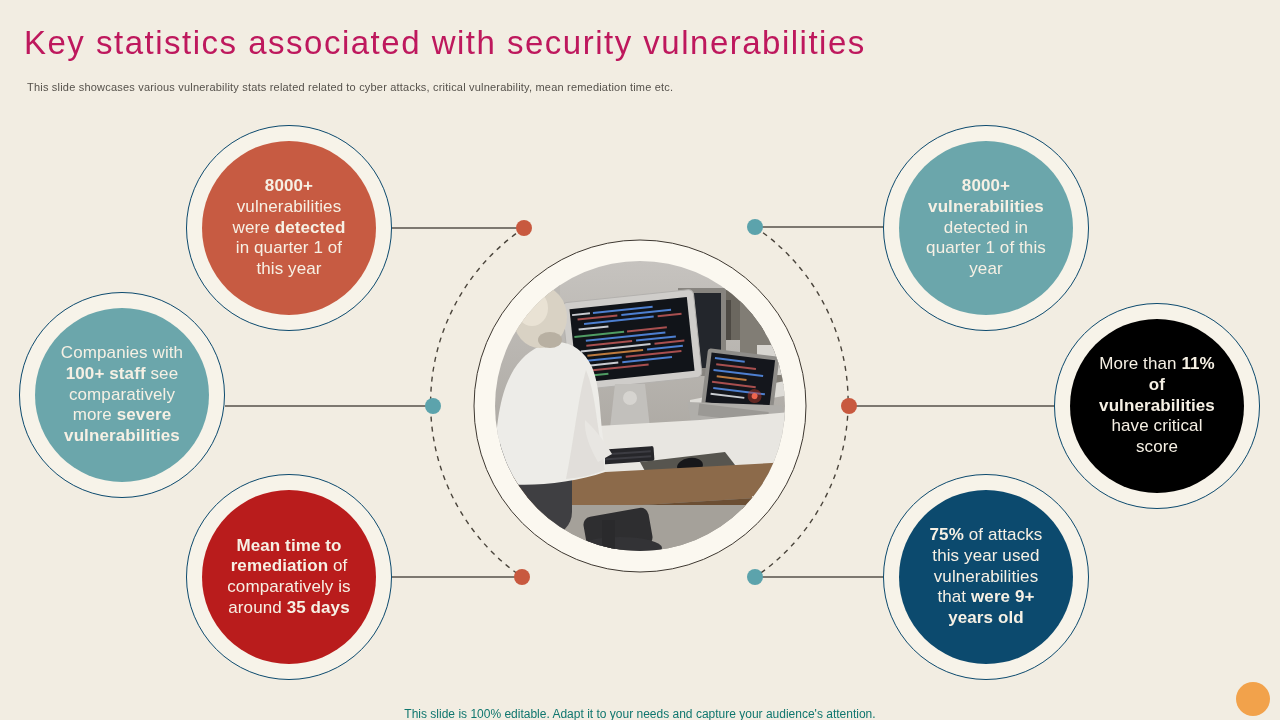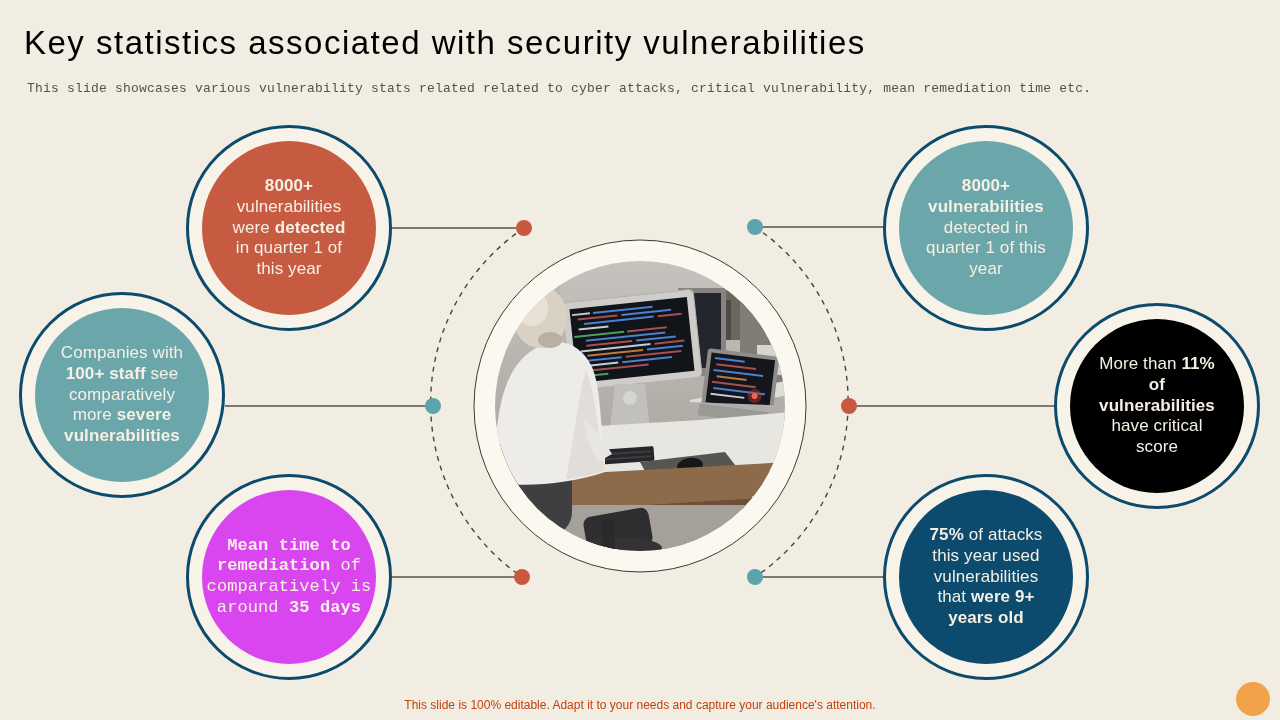--- a/index.html
+++ b/index.html
@@ -4,34 +4,34 @@
 <style>
   html,body{margin:0;padding:0;}
   body{
     width:1280px;height:720px;position:relative;overflow:hidden;
     background:#F2EDE2;
     font-family:"Liberation Sans",sans-serif;
   }
   .title{
     position:absolute;left:24px;top:24px;margin:0;
     font-size:33px;font-weight:400;letter-spacing:1.5px;
-    color:#000000;
+    color:#be185d;
   }
   .subtitle{
     position:absolute;left:27px;top:81px;margin:0;
-    font-size:13px;color:#55514B;letter-spacing:.2px;font-family:Liberation Mono, monospace;
+    font-size:11px;color:#55514B;letter-spacing:.2px;
   }
   .footer{
-    position:absolute;left:0;right:0;top:698px;margin:0;
-    text-align:center;font-size:12px;color:#c2410c;
+    position:absolute;left:0;right:0;top:698px;margin:9px;
+    text-align:center;font-size:12px;color:#0f766e;
   }
   svg.canvas{position:absolute;left:0;top:0;}
   .bubble{
     position:absolute;width:206px;height:206px;border-radius:50%;
-    border:3px solid #0c4a6e;background:#F7F3E9;box-sizing:border-box;
+    border:1px solid #0c4a6e;background:#F7F3E9;box-sizing:border-box;
   }
   .bubble-inner{
     position:absolute;left:50%;top:50%;width:174px;height:174px;
     transform:translate(-50%,-50%);border-radius:50%;
     display:flex;align-items:center;justify-content:center;
   }
   .bubble-text{
     margin:0;text-align:center;color:#F6F0E4;
     font-size:17px;line-height:1.22;letter-spacing:.1px;
   }
@@ -188,21 +188,21 @@
   <div class="bubble-inner" style="background: rgb(199, 91, 66);">
     <p class="bubble-text"><b>8000+</b><br><span>vulnerabilities</span><br><span>were </span><b>detected</b><br><span>in quarter 1 of</span><br><span>this year</span></p>
   </div>
 </div>
 <div class="bubble b-l">
   <div class="bubble-inner" style="background: rgb(107, 166, 171);">
     <p class="bubble-text"><span>Companies with</span><br><b>100+ staff</b><span> see</span><br><span>comparatively</span><br><span>more </span><b>severe</b><br><b>vulnerabilities</b></p>
   </div>
 </div>
 <div class="bubble b-bl">
-  <div class="bubble-inner" style="background: #d946ef; font-family: Liberation Mono, monospace;">
+  <div class="bubble-inner" style="background: #b91c1c;">
     <p class="bubble-text"><b>Mean time to</b><br><b>remediation</b><span> of</span><br><span>comparatively is</span><br><span>around </span><b>35 days</b></p>
   </div>
 </div>
 <div class="bubble b-tr">
   <div class="bubble-inner" style="background: rgb(107, 166, 171);">
     <p class="bubble-text"><b>8000+</b><br><b>vulnerabilities</b><br><span>detected in</span><br><span>quarter 1 of this</span><br><span>year</span></p>
   </div>
 </div>
 <div class="bubble b-r">
   <div class="bubble-inner" style="background: #000000;">

